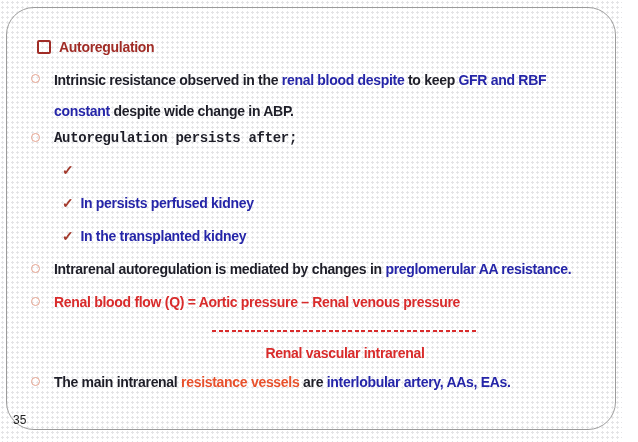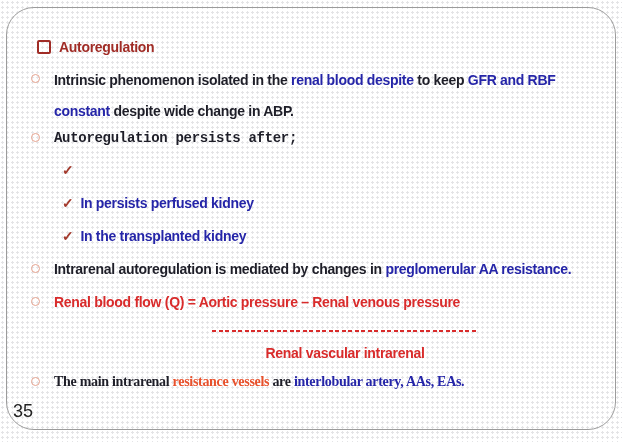--- a/index.html
+++ b/index.html
@@ -69,40 +69,40 @@
   .denom{
     margin-top:13px;
     font-size:14px;
     font-weight:bold;
     letter-spacing:-0.3px;
     color:#d92b2b;
     white-space:nowrap;
   }
   .pagenum{
     position:absolute;
-    left:13px;top:401px;
-    font-size:18px;
+    left:13px;top:413px;
+    font-size:12px;
     color:#222222;
     letter-spacing:0;
   }
 </style>
 </head>
 <body>
 
 <div class="page">
   <div class="slide">
 
     <div class="row" style="left:30px;top:29px;">
       <span class="sq"></span>
       <span class="t-red">Autoregulation</span>
     </div>
 
     <div class="row" style="left:24px;top:57px;">
       <span class="ring" style="margin-top:9px;"></span>
-      <span class="wrapline"><span class="t-dark">Intrinsic phenomenon isolated in the </span><span class="t-blue">renal blood despite</span><span class="t-dark"> to keep </span><span class="t-blue">GFR and RBF</span><br><span class="t-blue">constant</span><span class="t-dark"> despite wide change in ABP.</span></span>
+      <span class="wrapline"><span class="t-dark">Intrinsic resistance observed in the </span><span class="t-blue">renal blood despite</span><span class="t-dark"> to keep </span><span class="t-blue">GFR and RBF</span><br><span class="t-blue">constant</span><span class="t-dark"> despite wide change in ABP.</span></span>
     </div>
 
     <div class="row" style="left:24px;top:120px;font-family:Liberation Mono, monospace;">
       <span class="ring"></span>
       <span class="t-dark">Autoregulation persists after;</span>
     </div>
 
     <div class="row" style="left:55px;top:152px;">
       <span class="chk">✓</span>
     </div>
@@ -125,21 +125,21 @@
     <div class="row" style="left:24px;top:284px;">
       <span class="ring"></span>
       <span class="t-bred">Renal blood flow (Q) = Aortic pressure – Renal venous pressure</span>
     </div>
 
     <div class="fraction">
       <div class="dashline"></div>
       <div class="denom">Renal vascular intrarenal</div>
     </div>
 
-    <div class="row" style="left:24px;top:364px;font-family:Liberation Serif, serif;">
+    <div class="row" style="left:24px;top:364px;">
       <span class="ring"></span>
       <span><span class="t-dark">The main intrarenal </span><span class="t-orange">resistance vessels</span><span class="t-dark"> are </span><span class="t-blue">interlobular artery, AAs, EAs.</span></span>
     </div>
 
   </div>
 
   <div class="pagenum">35</div>
 </div>
 
 </body></html>

